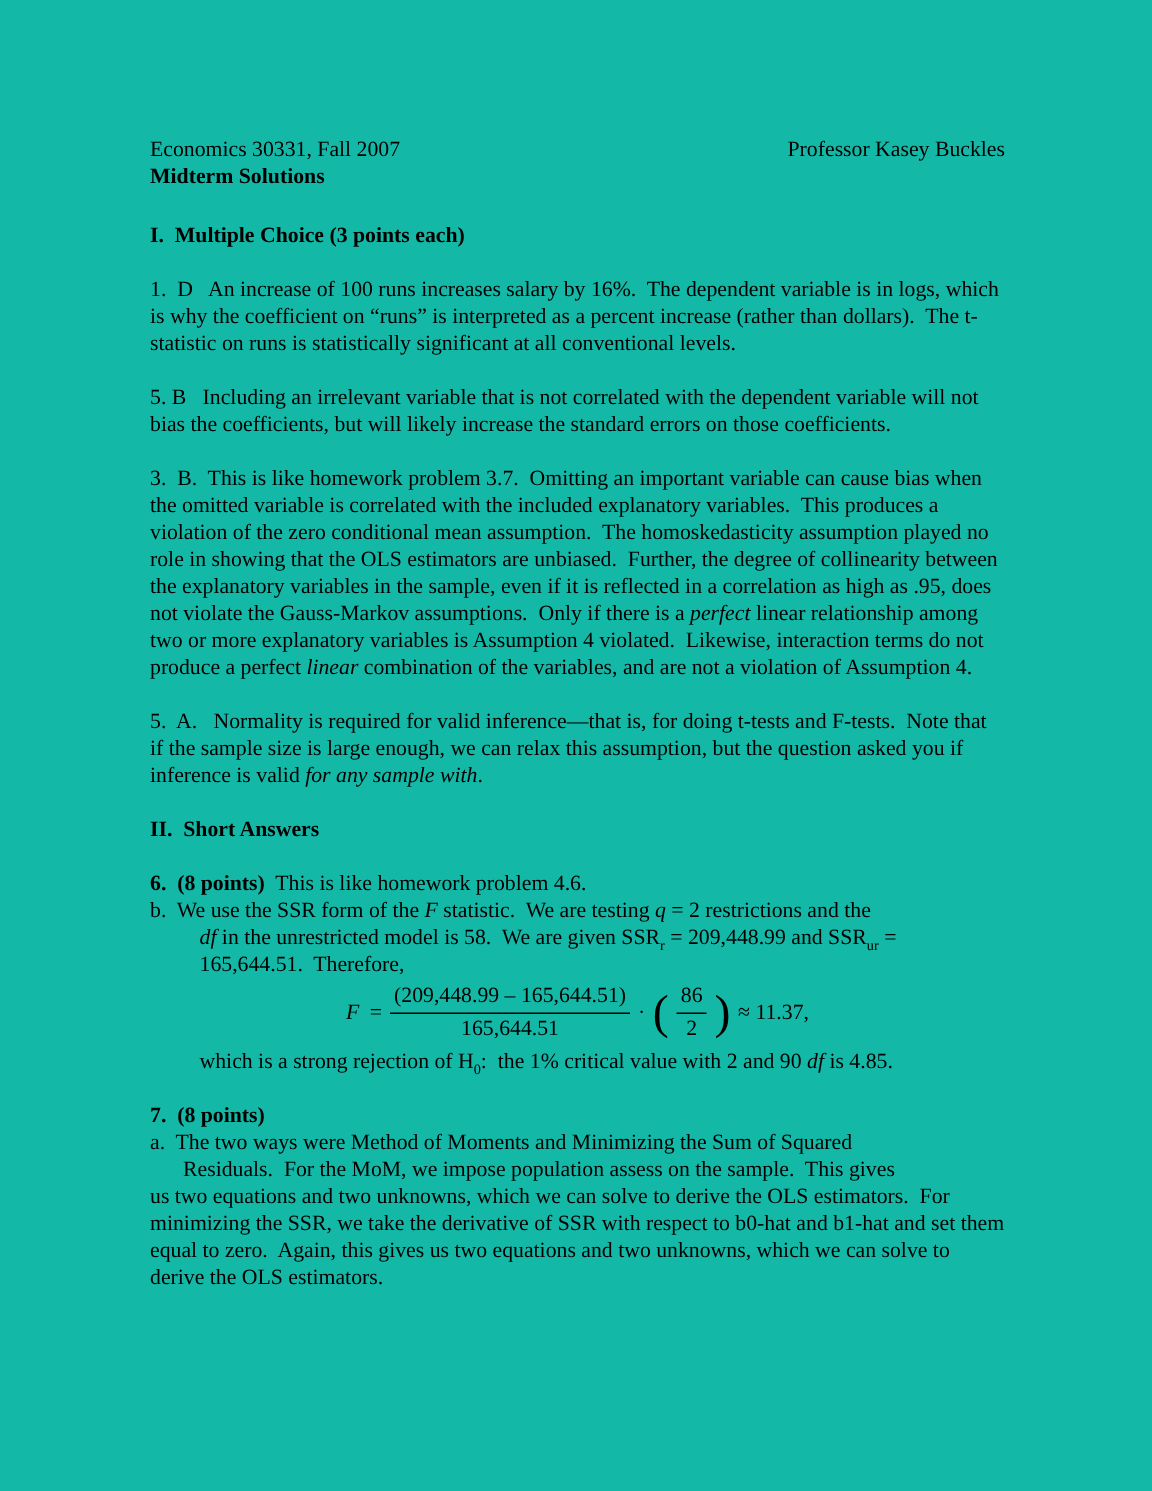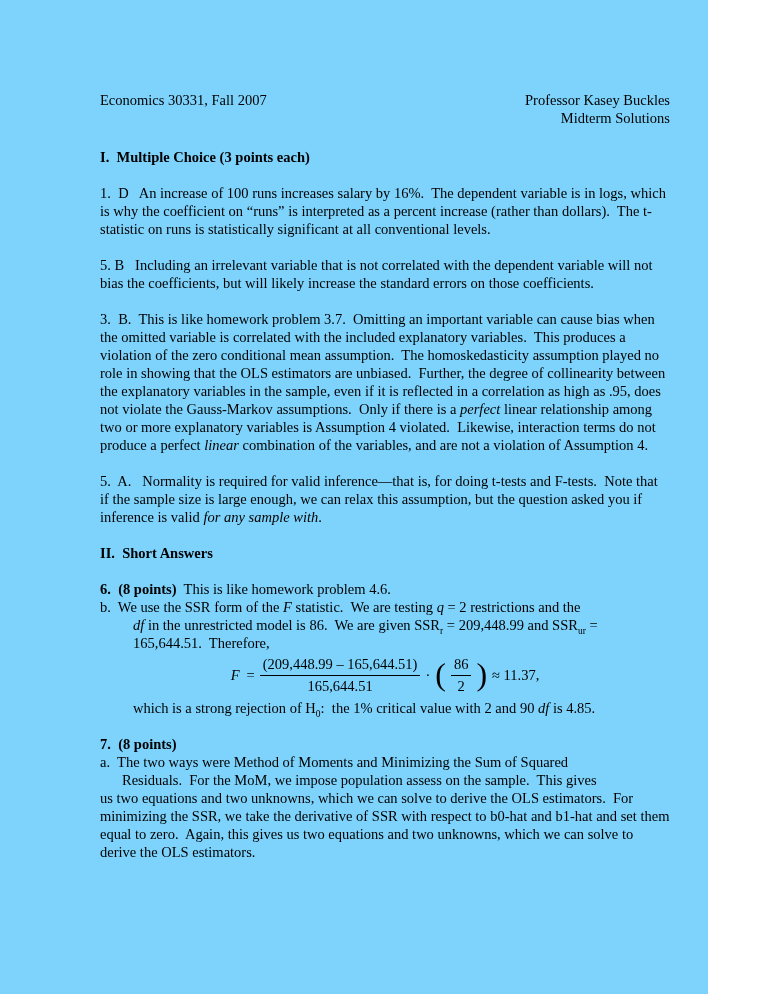--- a/index.html
+++ b/index.html
@@ -1,34 +1,34 @@
 <!DOCTYPE html>
 <html><head>
 <meta charset="utf-8">
 <style>
   html, body { margin: 0; padding: 0; background: #ffffff; }
   .doc {
     position: relative;
-    width: 708px;
+    width: 768px;
     height: 994px;
-    background: #7dd3fc;
+    background: #14b8a6;
     color: #000000;
     font-family: "Liberation Serif", "DejaVu Serif", serif;
   }
   .content {
     position: absolute;
     left: 100px;
     top: 91px;
     width: 570px;
     font-size: 14.5px;
     line-height: 18px;
   }
   .pw { white-space: pre-wrap; }
   .hdr { display: flex; justify-content: space-between; }
-  .title { text-align: right; font-weight: normal; margin: 0 0 21px 0; }
+  .title { text-align: left; font-weight: bold; margin: 0 0 21px 0; }
   .h1 { font-weight: bold; margin: 0 0 18px 0; }
   p.para { margin: 0 0 18px 0; }
   .block { margin: 0 0 18px 0; }
   .line { margin: 0; }
   .ind33 { margin-left: 33px; }
   .ind22 { margin-left: 22px; }
   i { font-style: italic; }
   b { font-weight: bold; }
   sub { font-size: 9.5px; vertical-align: -4px; line-height: 0; }
   .formula {
@@ -64,21 +64,21 @@
     <p class="para pw"><span>3.  B.  This is like homework problem 3.7.  Omitting an important variable can cause bias when the omitted variable is correlated with the included explanatory variables.  This produces a violation of the zero conditional mean assumption.  The homoskedasticity assumption played no role in showing that the OLS estimators are unbiased.  Further, the degree of collinearity between the explanatory variables in the sample, even if it is reflected in a correlation as high as .95, does not violate the Gauss-Markov assumptions.  Only if there is a </span><i>perfect</i><span> linear relationship among two or more explanatory variables is Assumption 4 violated.  Likewise, interaction terms do not produce a perfect </span><i>linear</i><span> combination of the variables, and are not a violation of Assumption 4.</span></p>
 
 
     <p class="para pw"><span>5.  A.   Normality is required for valid inference—that is, for doing t-tests and F-tests.  Note that if the sample size is large enough, we can relax this assumption, but the question asked you if inference is valid </span><i>for any sample with</i><span>.</span></p>
 
     <div class="h1 pw">II.  Short Answers</div>
 
     <div class="block">
       <div class="line pw"><b>6.  (8 points)</b><span>  This is like homework problem 4.6.</span></div>
       <div class="line pw"><span>b.  We use the SSR form of the </span><i>F</i><span> statistic.  We are testing </span><i>q</i><span> = 2 restrictions and the</span></div>
-      <div class="line pw ind33"><i>df</i><span> in the unrestricted model is 86.  We are given SSR</span><sub>r</sub><span> = 209,448.99 and SSR</span><sub>ur</sub><span> =</span></div>
+      <div class="line pw ind33"><i>df</i><span> in the unrestricted model is 58.  We are given SSR</span><sub>r</sub><span> = 209,448.99 and SSR</span><sub>ur</sub><span> =</span></div>
       <div class="line pw ind33">165,644.51.  Therefore,</div>
 
       <div class="formula">
         <i class="flhs">F</i>
         <span>=</span>
         <span class="frac">
             <span class="num">(209,448.99 – 165,644.51)</span>
             <span class="den">165,644.51</span>
           </span>
         <span>·</span>

